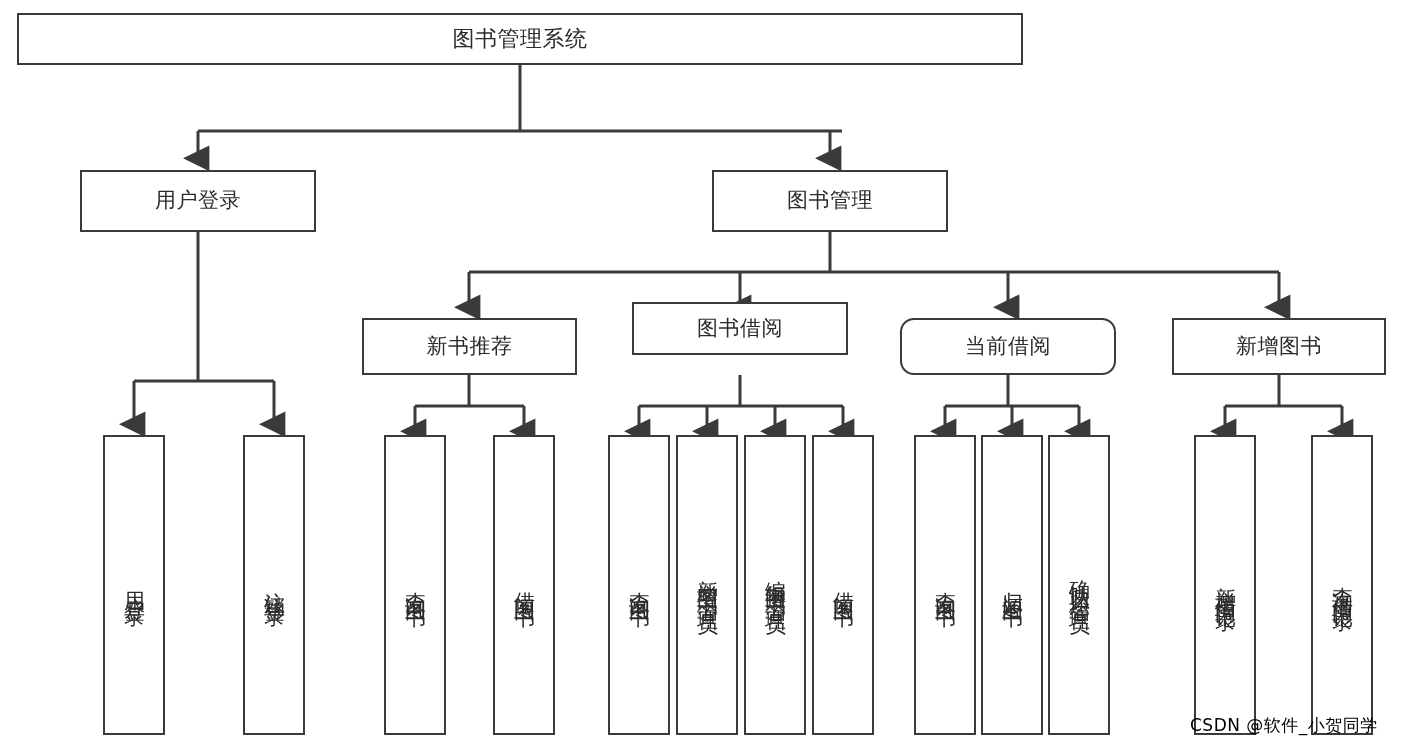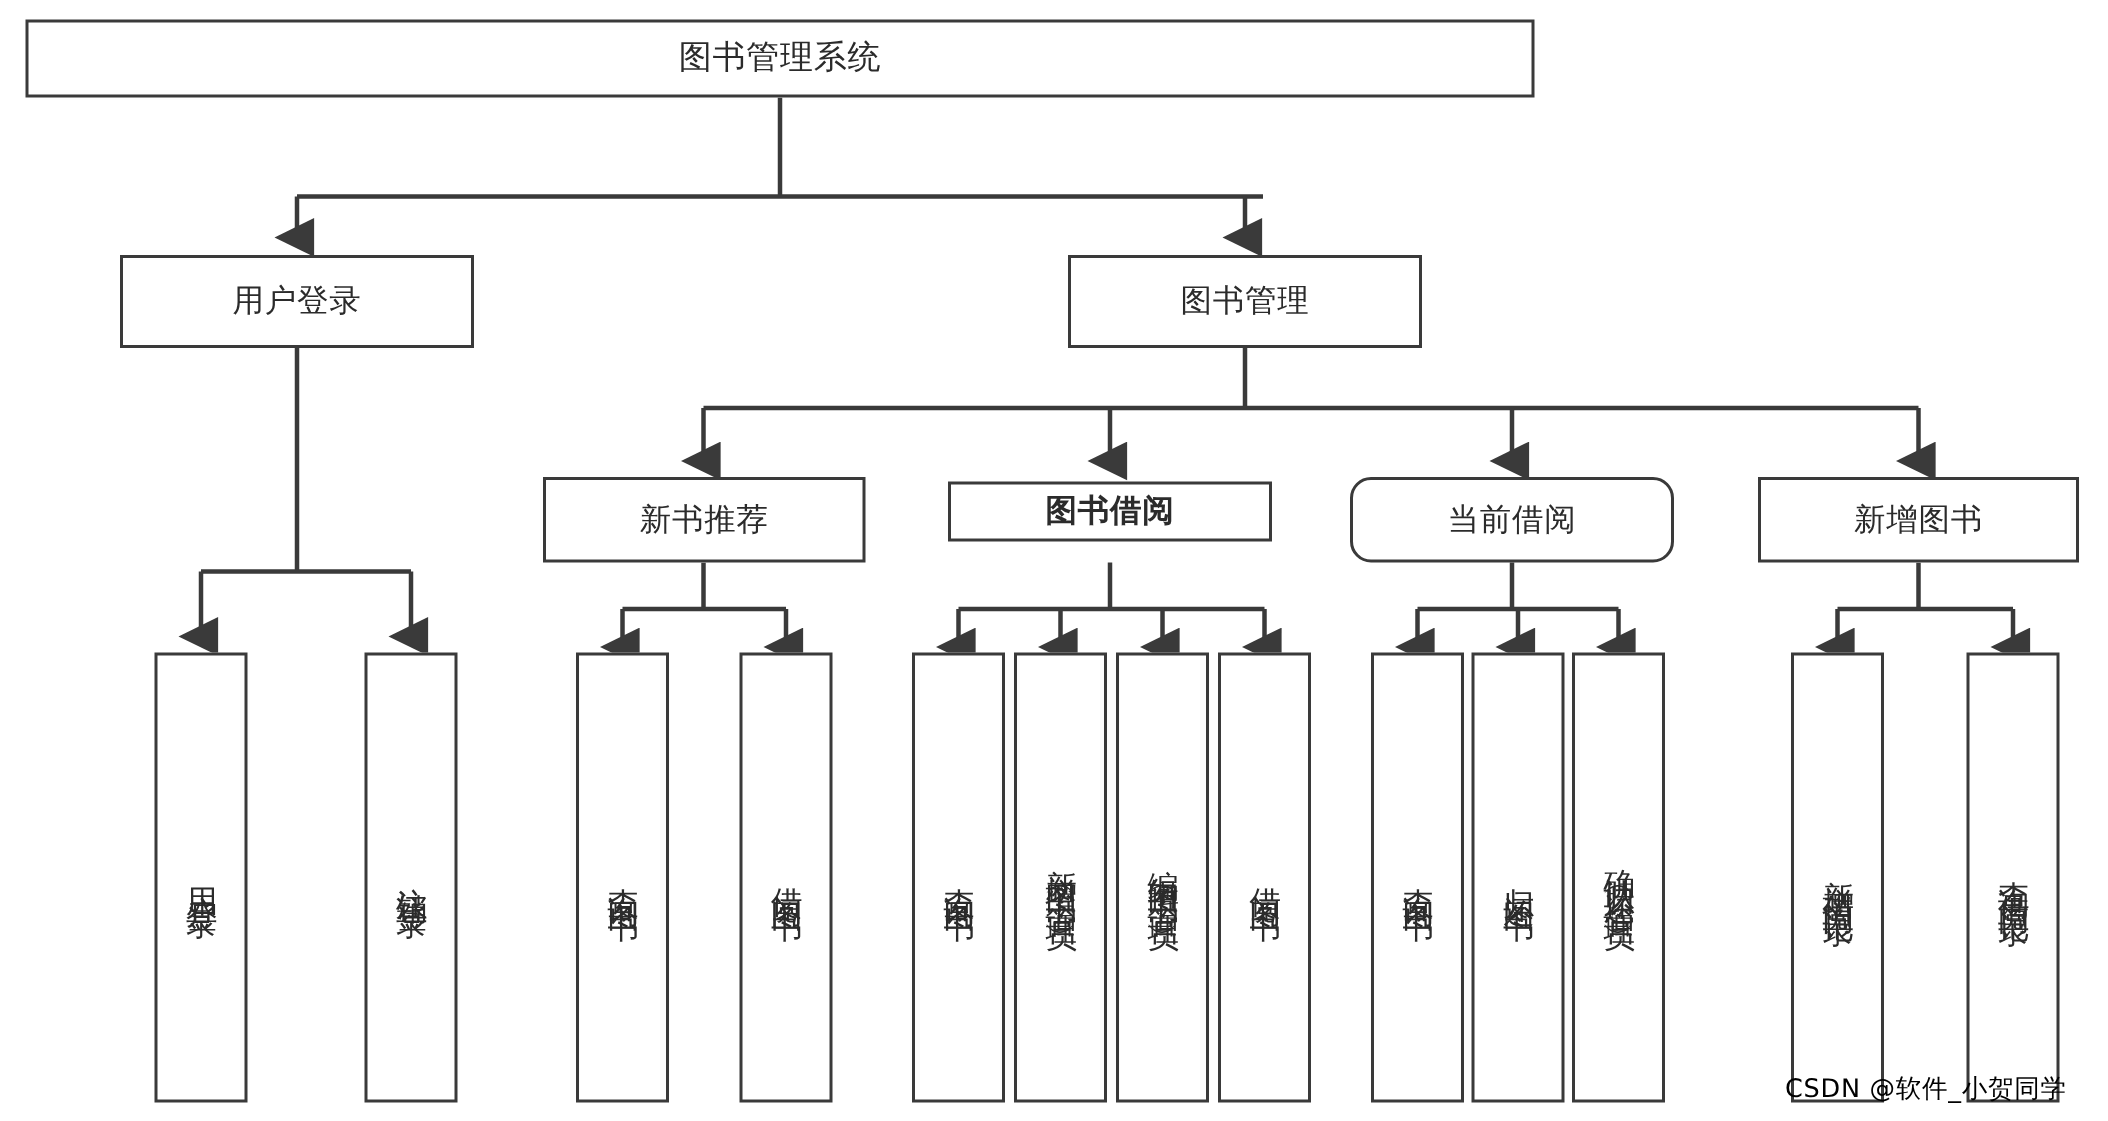--- a/index.html
+++ b/index.html
@@ -123,21 +123,21 @@
       <path d="M1342,406 L1342,431" marker-end="url(#arrow)"></path>
     </g>
   </svg>
 
   <div class="node h root" style="left:17px; top:13px; width:1006px; height:52px;">图书管理系统</div>
 
   <div class="node h" style="left:80px; top:170px; width:236px; height:62px;">用户登录</div>
   <div class="node h" style="left:712px; top:170px; width:236px; height:62px;">图书管理</div>
 
   <div class="node h" style="left:362px; top:318px; width:215px; height:57px;">新书推荐</div>
-  <div class="node h" style="left:632px; top:321px; width:216px; height:40px;font-weight:bold;">图书借阅</div>
+  <div class="node h" style="left:632px; top:302px; width:216px; height:53px;">图书借阅</div>
   <div class="node h" style="left:900px; top:318px; width:216px; height:57px;border-radius:14px;">当前借阅</div>
   <div class="node h" style="left:1172px; top:318px; width:214px; height:57px;">新增图书</div>
 
   <div class="leaf" style="left:103px; top:435px; width:62px; height:300px;">
     <span class="vtext">用户登录</span>
   </div>
   <div class="leaf" style="left:243px; top:435px; width:62px; height:300px;">
     <span class="vtext">注销登录</span>
   </div>
 

